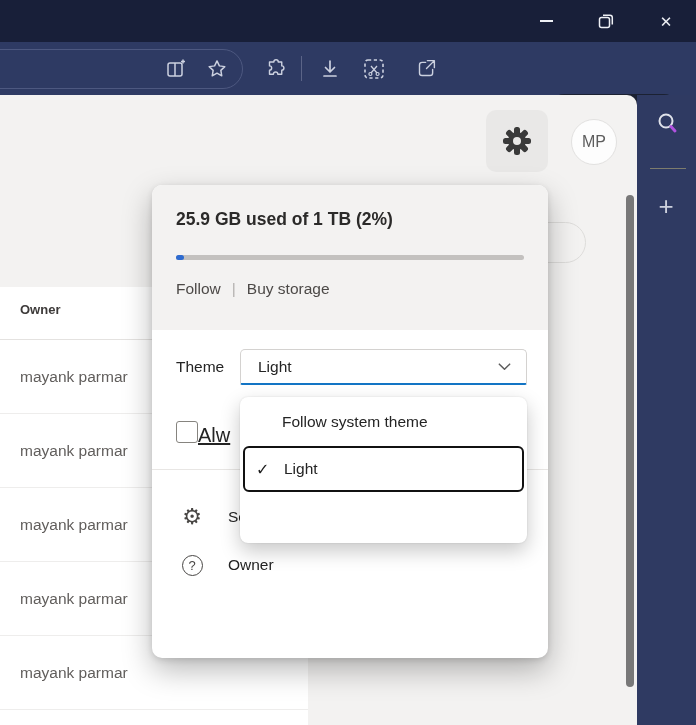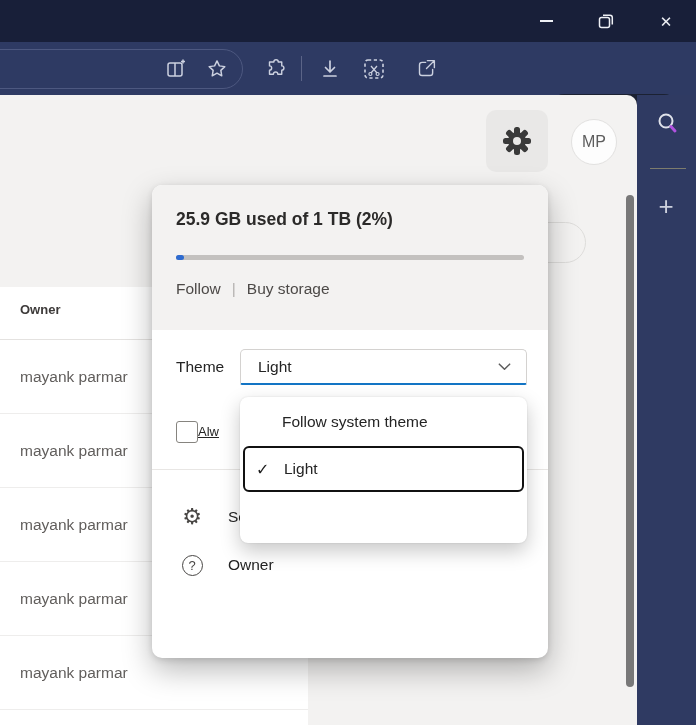--- a/index.html
+++ b/index.html
@@ -58,21 +58,21 @@
   .progress-track { position:absolute; left:24px; top:70px; width:348px; height:5px; border-radius:3px; background:#c3c1bf; }
   .progress-fill { height:5px; border-radius:3px; background:#2e6bd0; }
   .links-row { position:absolute; left:24px; top:95px; display:flex; align-items:center; gap:11px; font-size:15.5px; color:#4c4947; }
   .links-row .sep { color:#b3b1ae; }
 
   .theme-label { position:absolute; left:24px; top:173px; font-size:15.5px; }
   .theme-select { position:absolute; left:88px; top:164px; width:287px; height:36px; background:#fff;
     border:1px solid #d4d2d0; border-bottom:2px solid #1274c4; border-radius:5px 5px 2px 2px;
     display:flex; align-items:center; justify-content:space-between; padding:0 14px 0 17px; font-size:15.5px; }
   .checkbox { position:absolute; left:24px; top:236px; width:22px; height:22px; border:1px solid #86847f; border-radius:3px; background:#fff; }
-  .checkbox-label { position:absolute; left:46px; top:239px; font-size:13px; white-space:nowrap;text-decoration:underline; }
+  .checkbox-label { position:absolute; left:46px; top:239px; font-size:20px; white-space:nowrap;text-decoration:underline; }
   .panel-divider { position:absolute; left:0; top:284px; width:396px; height:1px; background:#e8e6e4; }
   .action-row { position:absolute; left:28px; height:28px; display:flex; align-items:center; gap:24px; font-size:15.5px; color:#242424; white-space:nowrap; }
   .action-row .a-icon { width:24px; height:24px; display:flex; align-items:center; justify-content:center; color:#484644; }
   .gear-outline-glyph { font-family:"DejaVu Sans",sans-serif; font-size:22px; line-height:1; color:#484644; }
   .help-circle { width:21px; height:21px; border:1.5px solid #484644; border-radius:50%; display:flex; align-items:center; justify-content:center; font-size:13px; color:#484644; }
 
   
   .theme-menu { position:absolute; left:88px; top:212px; width:287px; height:146px; background:#fff; border-radius:8px;
     box-shadow:0 8px 20px rgba(0,0,0,.22), 0 0 2px rgba(0,0,0,.12); padding:1px 0; }
   .menu-item { position:relative; height:48px; display:flex; align-items:center; padding-left:42px; font-size:15.5px; color:#242424; }

